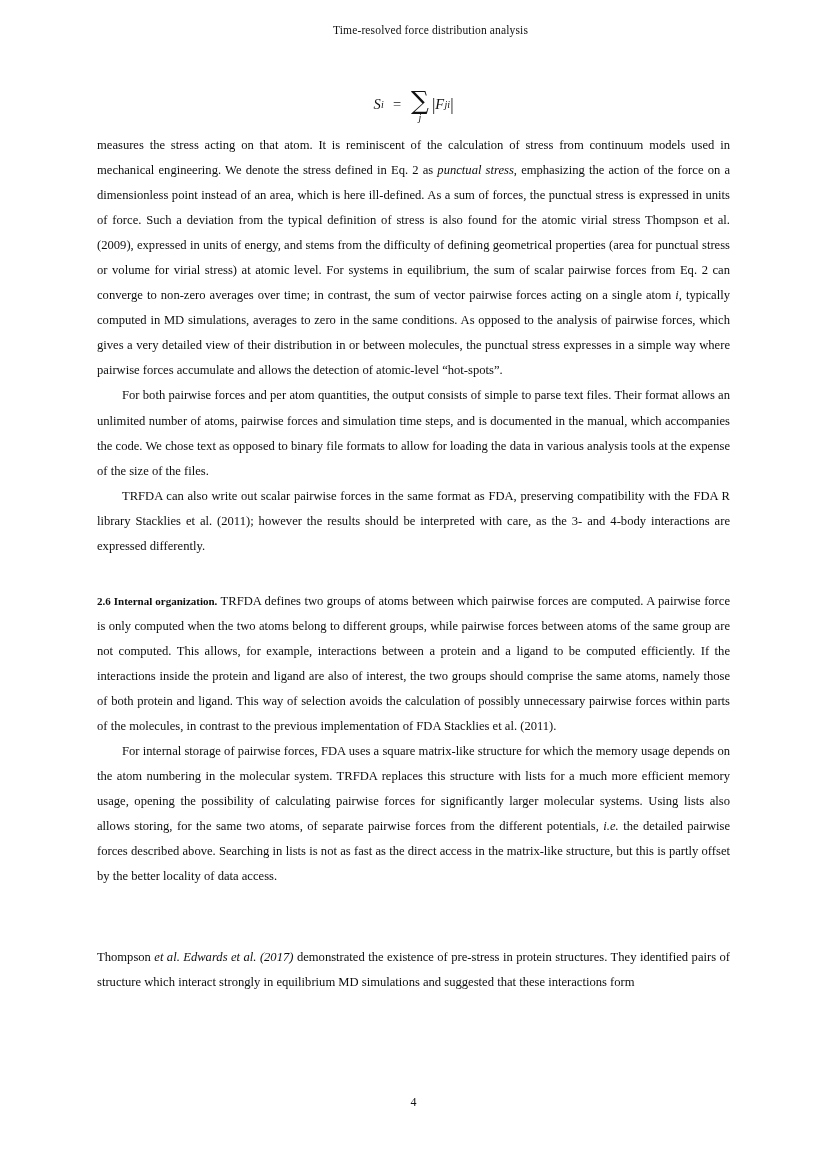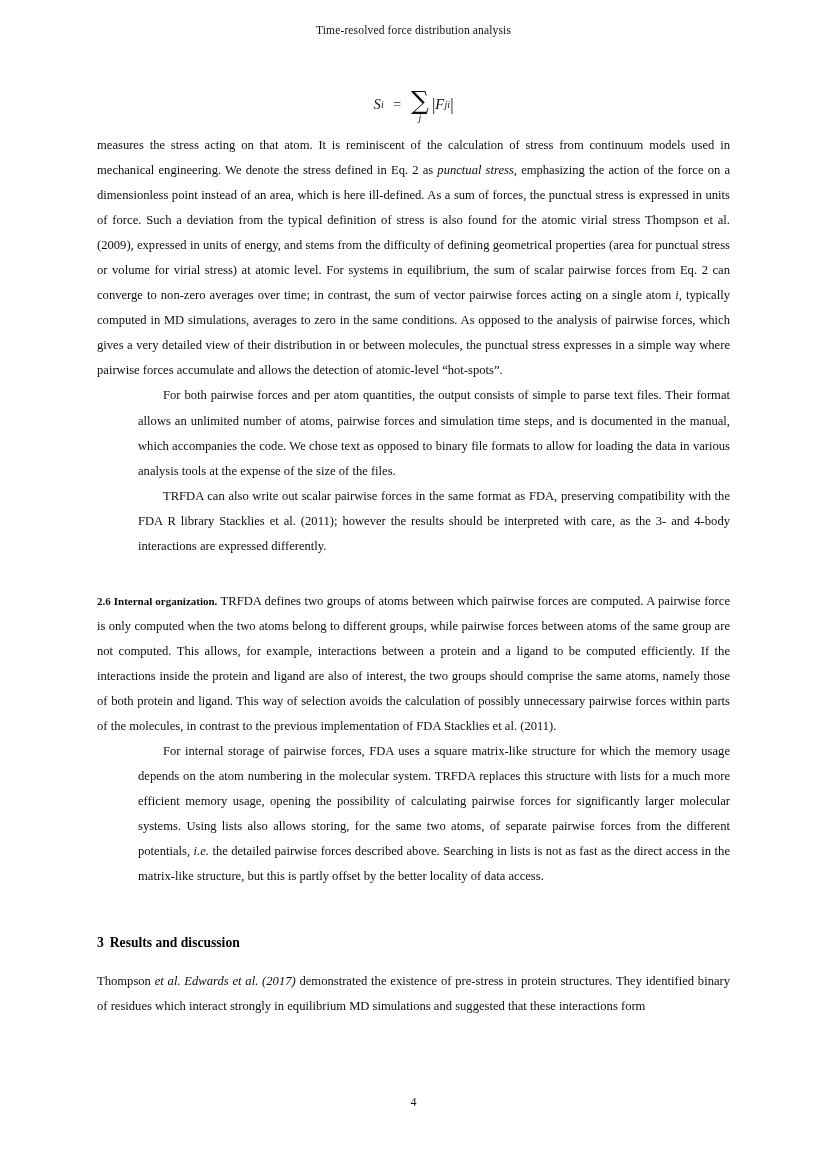--- a/index.html
+++ b/index.html
@@ -15,21 +15,21 @@
     position: relative;
     width: 827px;
     height: 1169px;
     margin: 0 auto;
     background: #ffffff;
     overflow: hidden;
   }
   .running-head {
     position: absolute;
     top: 24px;
-    left: 97px;
+    left: 114px;
     width: 633px;
     text-align: center;
     font-size: 11.5px;
     letter-spacing: 0.15px;
     color: #111111;
   }
   .content {
     position: absolute;
     top: 76px;
     left: 97px;
@@ -40,21 +40,20 @@
     font-size: 12.6px;
     line-height: 25.05px;
     text-align: justify;
     text-justify: inter-word;
     color: #0d0d0d;
     -webkit-hyphens: none;
     hyphens: none;
   }
   p.indent {
     text-indent: 25px;
-    margin-left: 41px;
   }
   .equation {
     margin: 0;
     height: 57px;
     display: flex;
     align-items: center;
     justify-content: center;
     font-size: 13px;
   }
   .eq-inner {
@@ -159,23 +158,22 @@
     <p class="body indent">TRFDA can also write out scalar pairwise forces in the same format as FDA, preserving compatibility with the FDA R library Stacklies et al. (2011); however the results should be interpreted with care, as the 3- and 4-body interactions are expressed differently.</p>
 
     <div class="spacer-before-26"></div>
 
     <p class="body"><span class="runin">2.6 Internal organization.</span><span> TRFDA defines two groups of atoms between which pairwise forces are computed.  A pairwise force is only computed when the two atoms belong to different groups, while pairwise forces between atoms of the same group are not computed. This allows, for example, interactions between a protein and a ligand to be computed efficiently.  If the interactions inside the protein and ligand are also of interest, the two groups should comprise the same atoms, namely those of both protein and ligand.  This way of selection avoids the calculation of possibly unnecessary pairwise forces within parts of the molecules, in contrast to the previous implementation of FDA Stacklies et al. (2011).</span></p>
 
     <p class="body indent"><span>For internal storage of pairwise forces, FDA uses a square matrix-like structure for which the memory usage depends on the atom numbering in the molecular system. TRFDA replaces this structure with lists for a much more efficient memory usage, opening the possibility of calculating pairwise forces for significantly larger molecular systems.  Using lists also allows storing, for the same two atoms, of separate pairwise forces from the different potentials, </span><span class="italic">i.e.</span><span> the detailed pairwise forces described above. Searching in lists is not as fast as the direct access in the matrix-like structure, but this is partly offset by the better locality of data access.</span></p>
 
     <div class="spacer-before-3"></div>
 
-    <h2 class="sec-heading"><span class="num">3</span><span>Results and discussion</span></h2>
 
     <div class="spacer-after-3"></div>
 
-    <p class="body"><span>Thompson </span><span class="italic">et al. Edwards et al. (2017)</span><span> demonstrated the existence of pre-stress in protein structures. They identified binary of residues which interact strongly in equilibrium MD simulations and suggested that these interactions form</span></p>
+    <p class="body"><span>Thompson </span><span class="italic">et al. Edwards et al. (2017)</span><span> demonstrated the existence of pre-stress in protein structures. They identified pairs of structure which interact strongly in equilibrium MD simulations and suggested that these interactions form</span></p>
 
   </div>
 
   <div class="folio">4</div>
 
 </div>
 
 </body></html>

